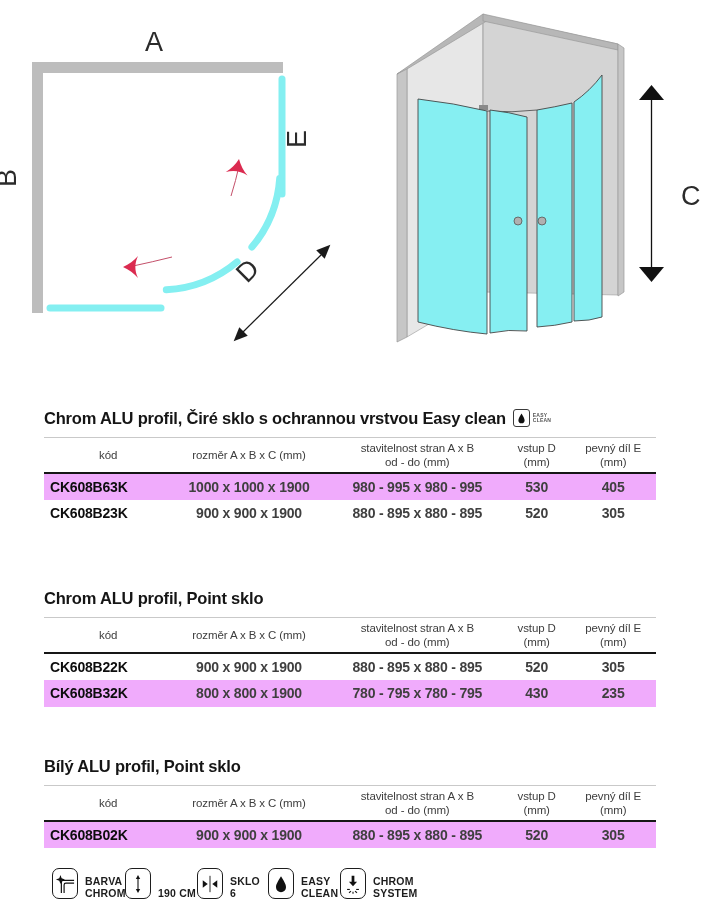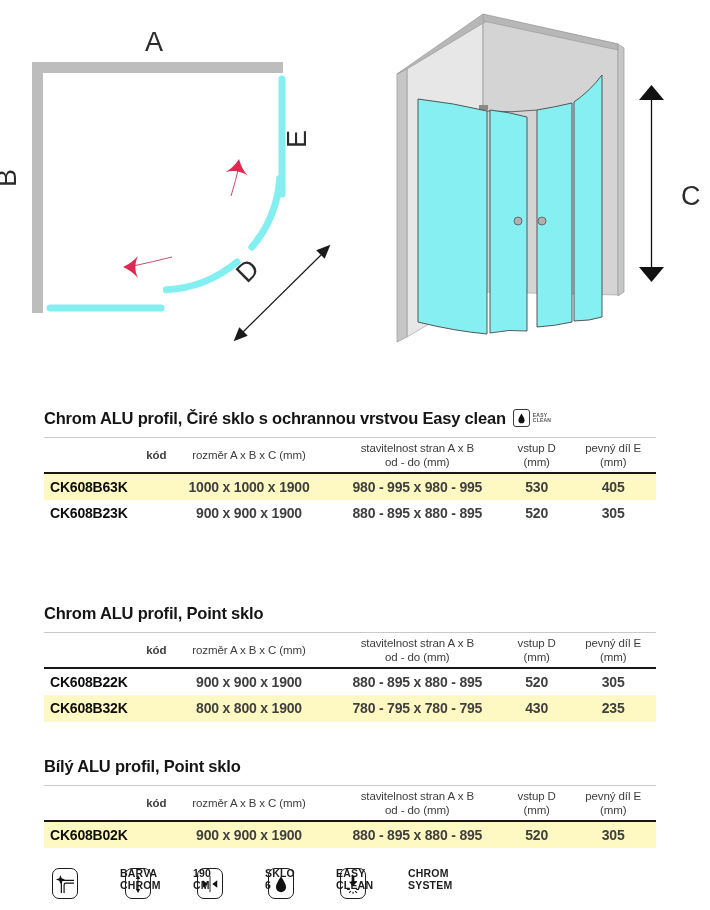--- a/index.html
+++ b/index.html
@@ -28,30 +28,30 @@
   .badge-txt span { display:block; }
   table { width:100%; border-collapse:collapse; table-layout:fixed; }
   col.c1{width:20%} col.c2{width:27%} col.c3{width:28%} col.c4{width:11%} col.c5{width:14%}
   thead th {
     height:35px; vertical-align:middle; text-align:center;
     font-size:11.5px; font-weight:normal; color:#3d3d3d; line-height:1.22;
     border-top:1px solid #c9c9c9; border-bottom:2px solid #161616; padding:2px 0;
     letter-spacing:-0.1px;
   }
   thead th span { display:block; }
-  th.colL { text-align:right; padding-left:6px;font-weight:bold; }
+  th.colL { text-align:center; padding-left:6px; }
   tbody td {
     height:27px; vertical-align:middle; text-align:center;
     font-size:14px; color:#3f3f3f; letter-spacing:-0.2px;font-weight:bold;
   }
   td.code { text-align:left; padding-left:6px; font-weight:bold; color:#0d0d0d; }
-  tr.alt { background:#fef9c3; }
+  tr.alt { background:#f0abfc; }
   
   .features { position:absolute; left:52px; top:868px; display:flex; }
-  .feature { display:flex; align-items:flex-start;gap:35px; }
+  .feature { display:flex; align-items:flex-end; }
   .feature:nth-child(1){width:73px}.feature:nth-child(2){width:72px}
   .feature:nth-child(3){width:71px}.feature:nth-child(4){width:72px}
   .fic {
     width:26px; height:31px; border:1.6px solid #1d1d1d; border-radius:7px;
     display:flex; align-items:center; justify-content:center; flex:0 0 auto;
   }
   .flbl { margin-left:7px; font-size:10.5px; line-height:11.5px; color:#1d1d1d;
     letter-spacing:0.2px; font-weight:bold; }
   .flbl span { display:block; }
 </style>
@@ -168,21 +168,21 @@
           <td class="code">CK608B23K</td>
           <td>900 x 900 x 1900</td>
           <td>880 - 895 x 880 - 895</td>
           <td>520</td>
           <td>305</td>
         </tr>
       </tbody>
     </table>
   </div>
 
-  <div class="sec" style="top:602px">
+  <div class="sec" style="top:587px">
     <h2>
       <span>Chrom ALU profil, Point sklo</span>
     </h2>
     <table>
       <colgroup>
           <col class="c1">
           <col class="c2">
           <col class="c3">
           <col class="c4">
           <col class="c5">

